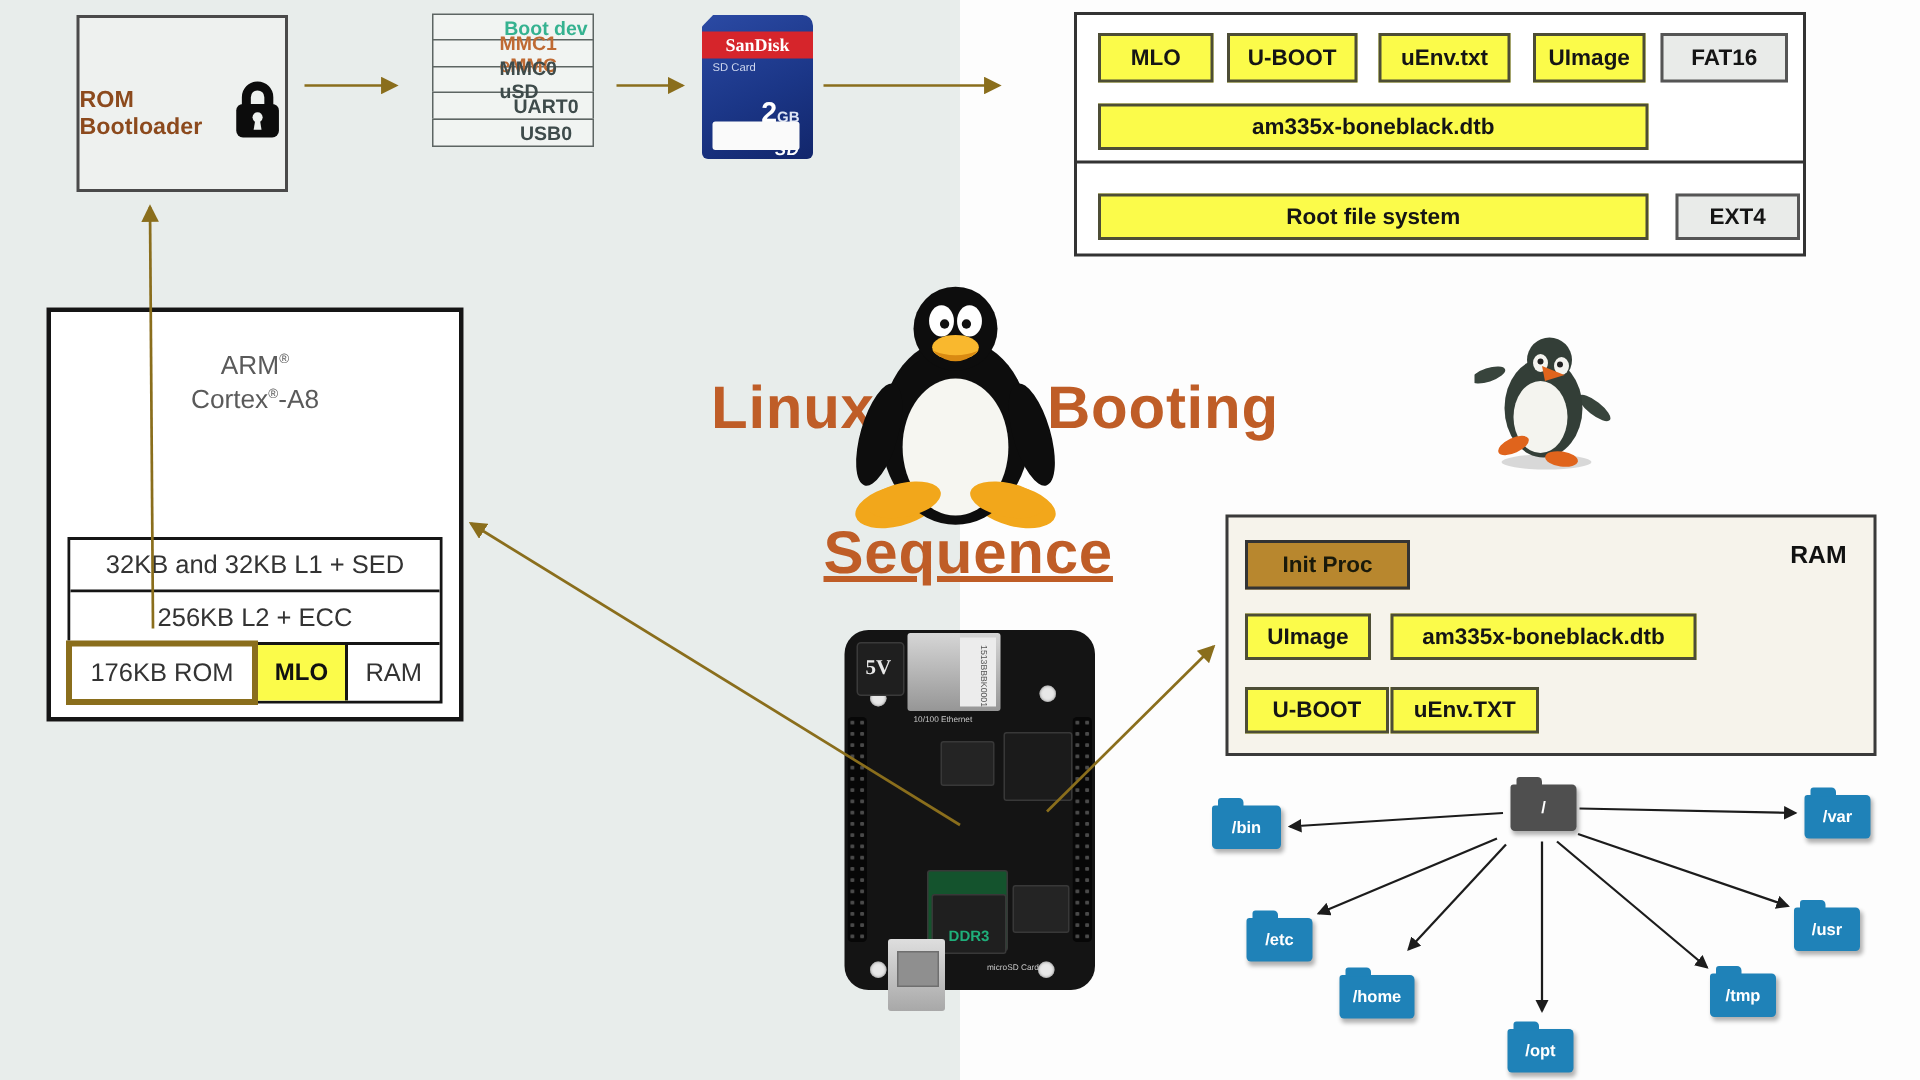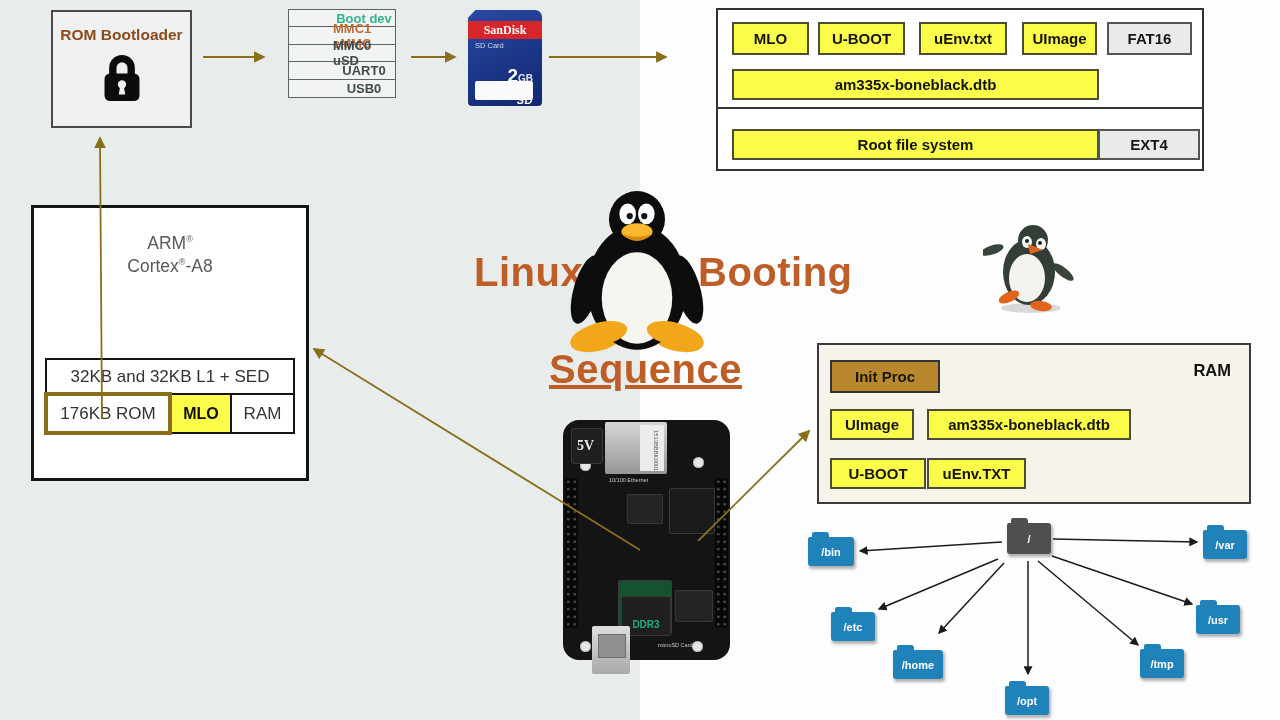--- a/index.html
+++ b/index.html
@@ -2,21 +2,21 @@
 <html><head>
 <meta charset="utf-8">
 <style>
   html,body{margin:0;padding:0;background:#fdfdfd;}
   #canvas{position:relative;width:1280px;height:720px;overflow:hidden;
           font-family:"Liberation Sans",sans-serif;background:#fdfdfd;}
   .bg-left{position:absolute;left:0;top:0;width:640px;height:720px;background:#e8edeb;}
 
   
   .rom-box{position:absolute;left:51px;top:10px;width:137px;height:114px;background:#eef1ef;
-           border:2px solid #4a4a4a;display:flex;flex-direction:column;align-items:center;}
+           border:2px solid #4a4a4a;display:flex;flex-direction:row;align-items:center;}
   .rom-label{margin-top:14px;font-size:15.5px;font-weight:bold;color:#8c4a1d;}
   .lock-svg{margin-top:8px;}
 
   
   .bootdev{position:absolute;left:288px;top:10px;width:108px;}
   .bd-row{height:17px;border:1.5px solid #5d6563;margin-top:-1.5px;background:#f1f4f2;
           display:flex;align-items:center;justify-content:center;font-size:13px;font-weight:600;color:#3e4b4b;padding-left:44px;}
   .bd-header{color:#35b290;}
   .bd-mmc1{color:#bf6a33;}
 
@@ -130,30 +130,31 @@
 
   <div class="files-box">
     <div class="ybox" style="left:14px;top:12px;width:77px;height:33px;">MLO</div>
     <div class="ybox" style="left:100px;top:12px;width:87px;height:33px;">U-BOOT</div>
     <div class="ybox" style="left:201px;top:12px;width:88px;height:33px;">uEnv.txt</div>
     <div class="ybox" style="left:304px;top:12px;width:75px;height:33px;">UImage</div>
     <div class="gbox" style="left:389px;top:12px;width:85px;height:33px;">FAT16</div>
     <div class="ybox" style="left:14px;top:59px;width:367px;height:31px;">am335x-boneblack.dtb</div>
     <div class="fb-divider"></div>
     <div class="ybox" style="left:14px;top:119px;width:367px;height:31px;">Root file system</div>
-    <div class="gbox" style="left:380px;top:119px;width:102px;height:31px;">EXT4</div>
+    <div class="gbox" style="left:399px;top:119px;width:83px;height:31px;">EXT4</div>
   </div>
 
   <div class="soc-box">
     <div class="soc-title">
       <div><span>ARM</span><sup>®</sup></div>
       <div><span>Cortex</span><sup>®</sup><span>-A8</span></div>
     </div>
     <div class="memlist">
       <div class="mem-row">32KB and 32KB L1 + SED</div>
+      <div class="mem-row">256KB L2  + ECC</div>
       <div class="mem-row3">
         <div class="rom-cell">176KB ROM</div>
         <div class="mlo-cell">MLO</div>
         <div class="ram-cell">RAM</div>
       </div>
     </div>
   </div>
 
   <div class="title-word tw-linux">Linux</div>
   <div class="title-word tw-booting">Booting</div>

